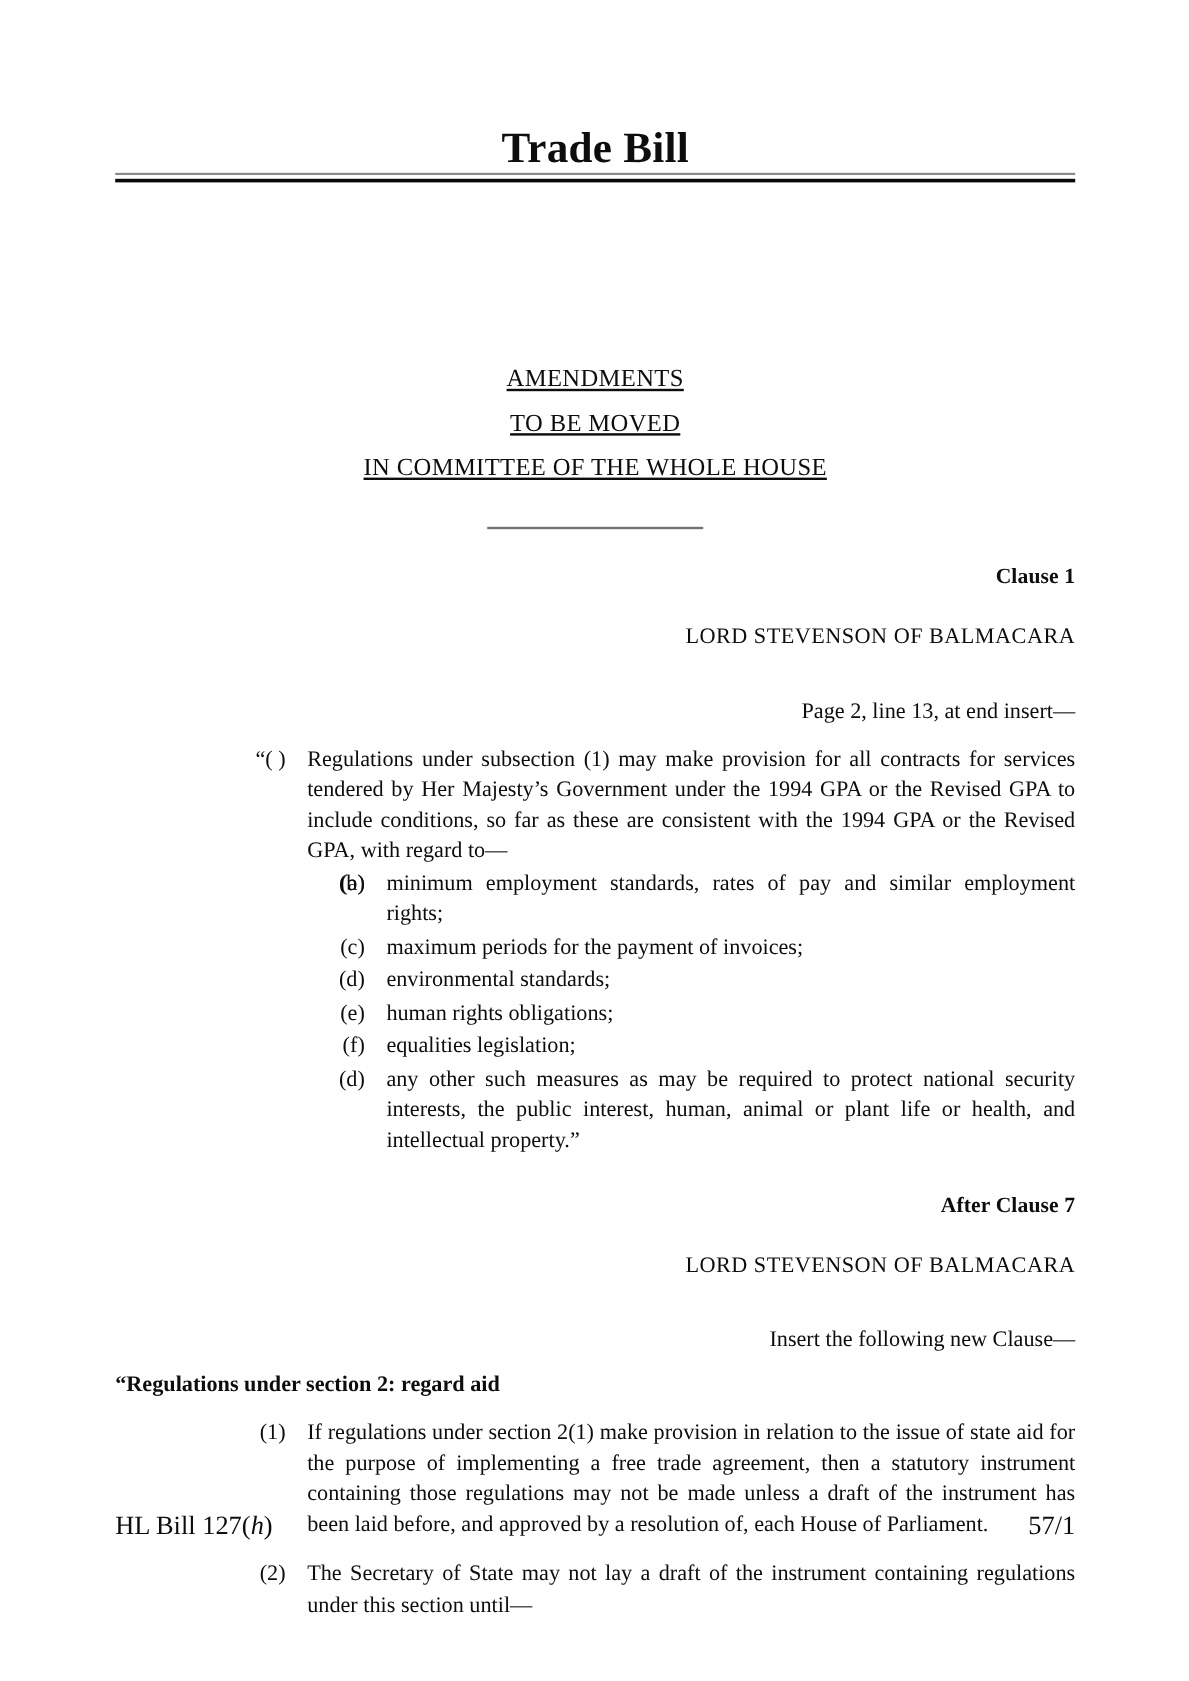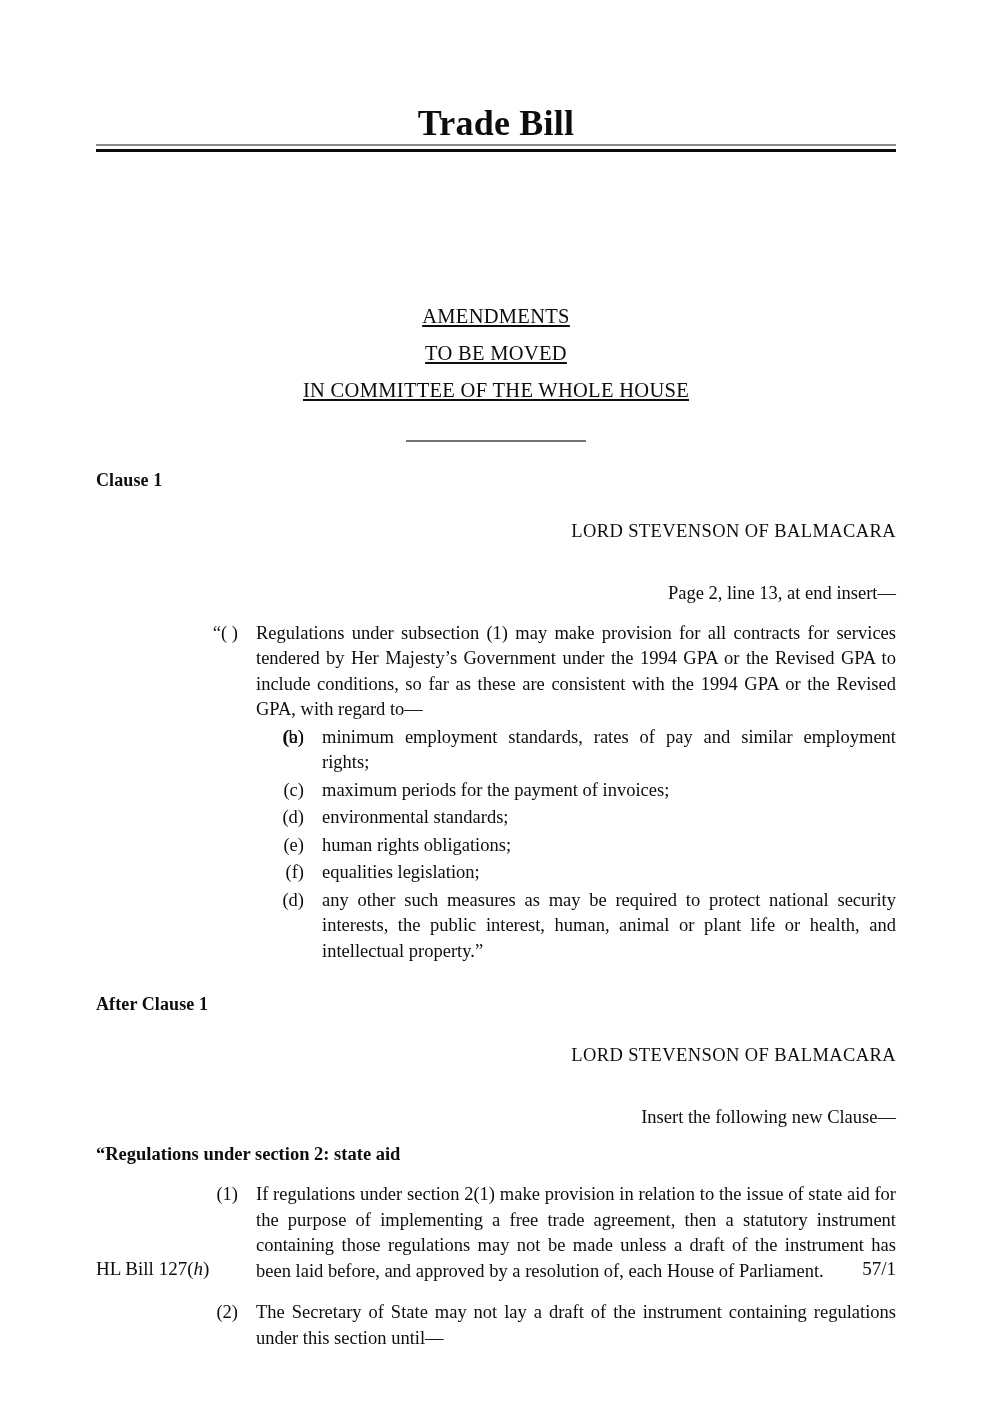--- a/index.html
+++ b/index.html
@@ -84,21 +84,21 @@
 
   
   .body {
     position: absolute;
     left: 96px;
     top: 470px;
     width: 800px;
   }
 
   .clause-head {
-    text-align: left;
+    text-align: right;
     font-size: 18px;
     font-weight: bold;
     line-height: 1.2;
     margin: 0 0 0 0;
     letter-spacing: 0.1px;
   }
   .sponsor {
     text-align: right;
     font-size: 18.5px;
     line-height: 1.2;
@@ -150,21 +150,21 @@
   .para.loose { margin-top: 16px; }
 
   .section-gap-lg { height: 30px; }
 
   
   .footer {
     position: absolute;
     left: 96px;
     top: 1258px;
     width: 800px;
-    font-size: 19px;
+    font-size: 22px;
     line-height: 1.2;
   }
   .footer .left {
     float: left;
   }
   .footer .right {
     float: right;
   }
   .footer i { font-style: italic; }
   .clear { clear: both; }
@@ -225,24 +225,24 @@
       <span class="marker">(f)</span>
       <span class="text">equalities legislation;</span>
     </div>
     <div class="para lvl2">
       <span class="marker">(d)</span>
       <span class="text">any other such measures as may be required to protect national security interests, the public interest, human, animal or plant life or health, and intellectual property.”</span>
     </div>
 
     <div class="section-gap-lg"></div>
 
-    <div class="clause-head">After Clause 1</div>
+    <div class="clause-head">After Clause 7</div>
     <div class="sponsor">LORD STEVENSON OF BALMACARA</div>
     <div class="instruction">Insert the following new Clause—</div>
-    <div class="new-clause-title">“Regulations under section 2: state aid</div>
+    <div class="new-clause-title">“Regulations under section 2: regard aid</div>
 
     <div class="para lvl1 loose">
       <span class="marker">(1)</span>
       <span class="text">If regulations under section 2(1) make provision in relation to the issue of state aid for the purpose of implementing a free trade agreement, then a statutory instrument containing those regulations may not be made unless a draft of the instrument has been laid before, and approved by a resolution of, each House of Parliament.</span>
     </div>
     <div class="para lvl1 loose">
       <span class="marker">(2)</span>
       <span class="text">The Secretary of State may not lay a draft of the instrument containing regulations under this section until—</span>
     </div>
 

